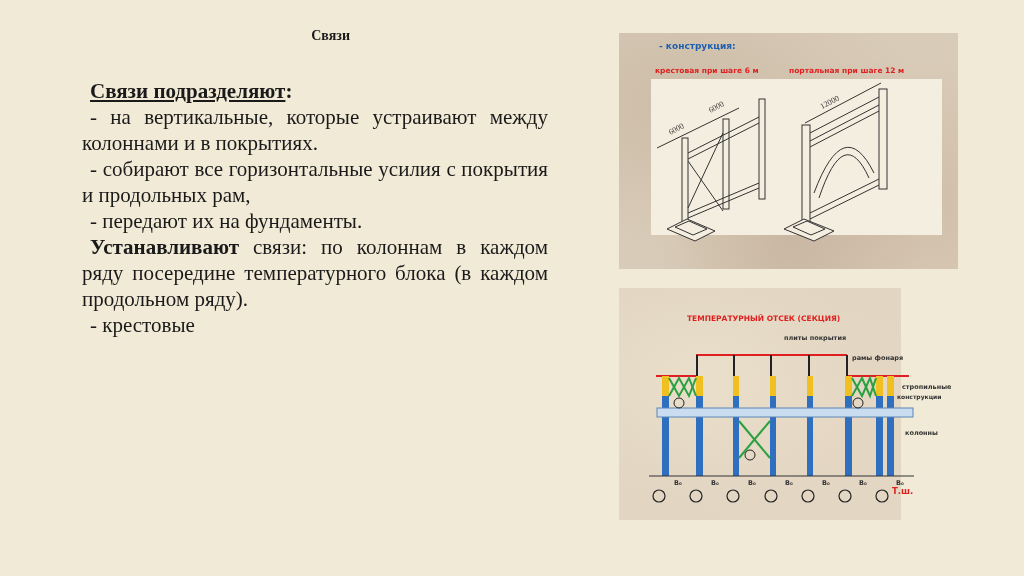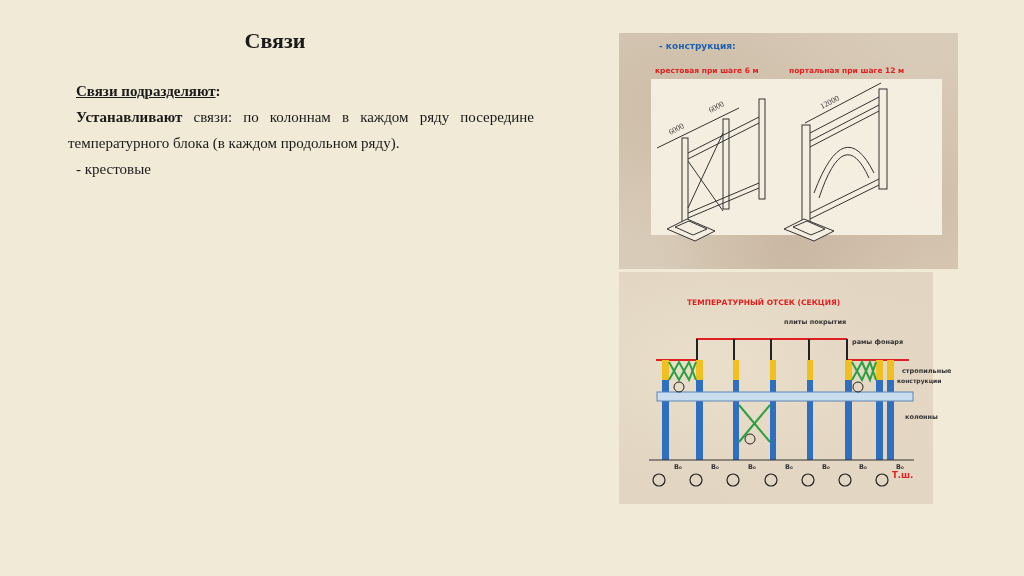--- a/index.html
+++ b/index.html
@@ -5,55 +5,58 @@
   html, body { margin: 0; padding: 0; }
   body {
     width: 1024px; height: 576px; overflow: hidden;
     background: #f1ead6;
     position: relative;
     font-family: "Liberation Serif", "DejaVu Serif", serif;
     color: #1a1a1a;
   }
   .title {
     position: absolute; left: 200px; top: 28px; width: 150px;
-    text-align: center; font-weight: bold; font-size: 22px;
+    text-align: right; font-weight: bold; font-size: 14px;
   }
   .text-block {
-    position: absolute; left: 68px; top: 78px; width: 466px;
-    font-size: 15px; line-height: 26px;
+    position: absolute; left: 82px; top: 78px; width: 466px;
+    font-size: 21px; line-height: 26px;
   }
   .para { text-align: justify; text-align-last: left; margin: 0; }
   .indent { text-indent: 8px; }
   .heading-u { font-weight: bold; text-decoration: underline; }
   b { font-weight: bold; }
 
   .panel {
     position: absolute;
     background:
       radial-gradient(ellipse at 20% 30%, rgba(190,170,150,0.45), transparent 60%),
       radial-gradient(ellipse at 80% 70%, rgba(200,175,155,0.5), transparent 60%),
       radial-gradient(ellipse at 50% 90%, rgba(180,160,140,0.4), transparent 55%),
       #d8cbb7;
   }
   .panel-top { left: 619px; top: 33px; width: 339px; height: 236px; text-decoration: underline; }
-  .panel-bottom { left: 619px; top: 272px; width: 314px; height: 232px;
+  .panel-bottom { left: 619px; top: 288px; width: 282px; height: 232px;
     background:
       radial-gradient(ellipse at 30% 40%, rgba(235,225,205,0.8), transparent 60%),
       radial-gradient(ellipse at 75% 60%, rgba(230,215,195,0.7), transparent 60%),
       #e2d6c2; }
   .panel svg { position: absolute; left: 0; top: 0; }
   .lbl { font-family: "DejaVu Sans", sans-serif; font-weight: bold; }
 </style>
 </head>
 <body>
 
 <div class="title">Связи</div>
 
 <div class="text-block">
   <p class="para indent"><span class="heading-u">Связи подразделяют</span><b>:</b></p>
+  <p class="para indent">- на вертикальные, которые устраивают между колоннами и в покрытиях.</p>
+  <p class="para indent">- собирают все горизонтальные усилия с покрытия и продольных рам,</p>
+  <p class="para indent">- передают их на фундаменты.</p>
   <p class="para indent"><b>Устанавливают</b><span> связи: по колоннам в каждом ряду посередине температурного блока (в каждом продольном ряду).</span></p>
   <p class="para indent">- крестовые</p>
 </div>
 
 <div class="panel panel-top">
   <svg width="339" height="236" viewBox="0 0 339 236">
     <text class="lbl" x="40" y="16" font-size="9" fill="#1f5fb0">- конструкция:</text>
     <text class="lbl" x="36" y="40" font-size="7.5" fill="#e02020">крестовая при шаге 6 м</text>
     <text class="lbl" x="170" y="40" font-size="7.5" fill="#e02020">портальная при шаге 12 м</text>
     <rect x="32" y="46" width="291" height="156" fill="#f3eee0"></rect>

